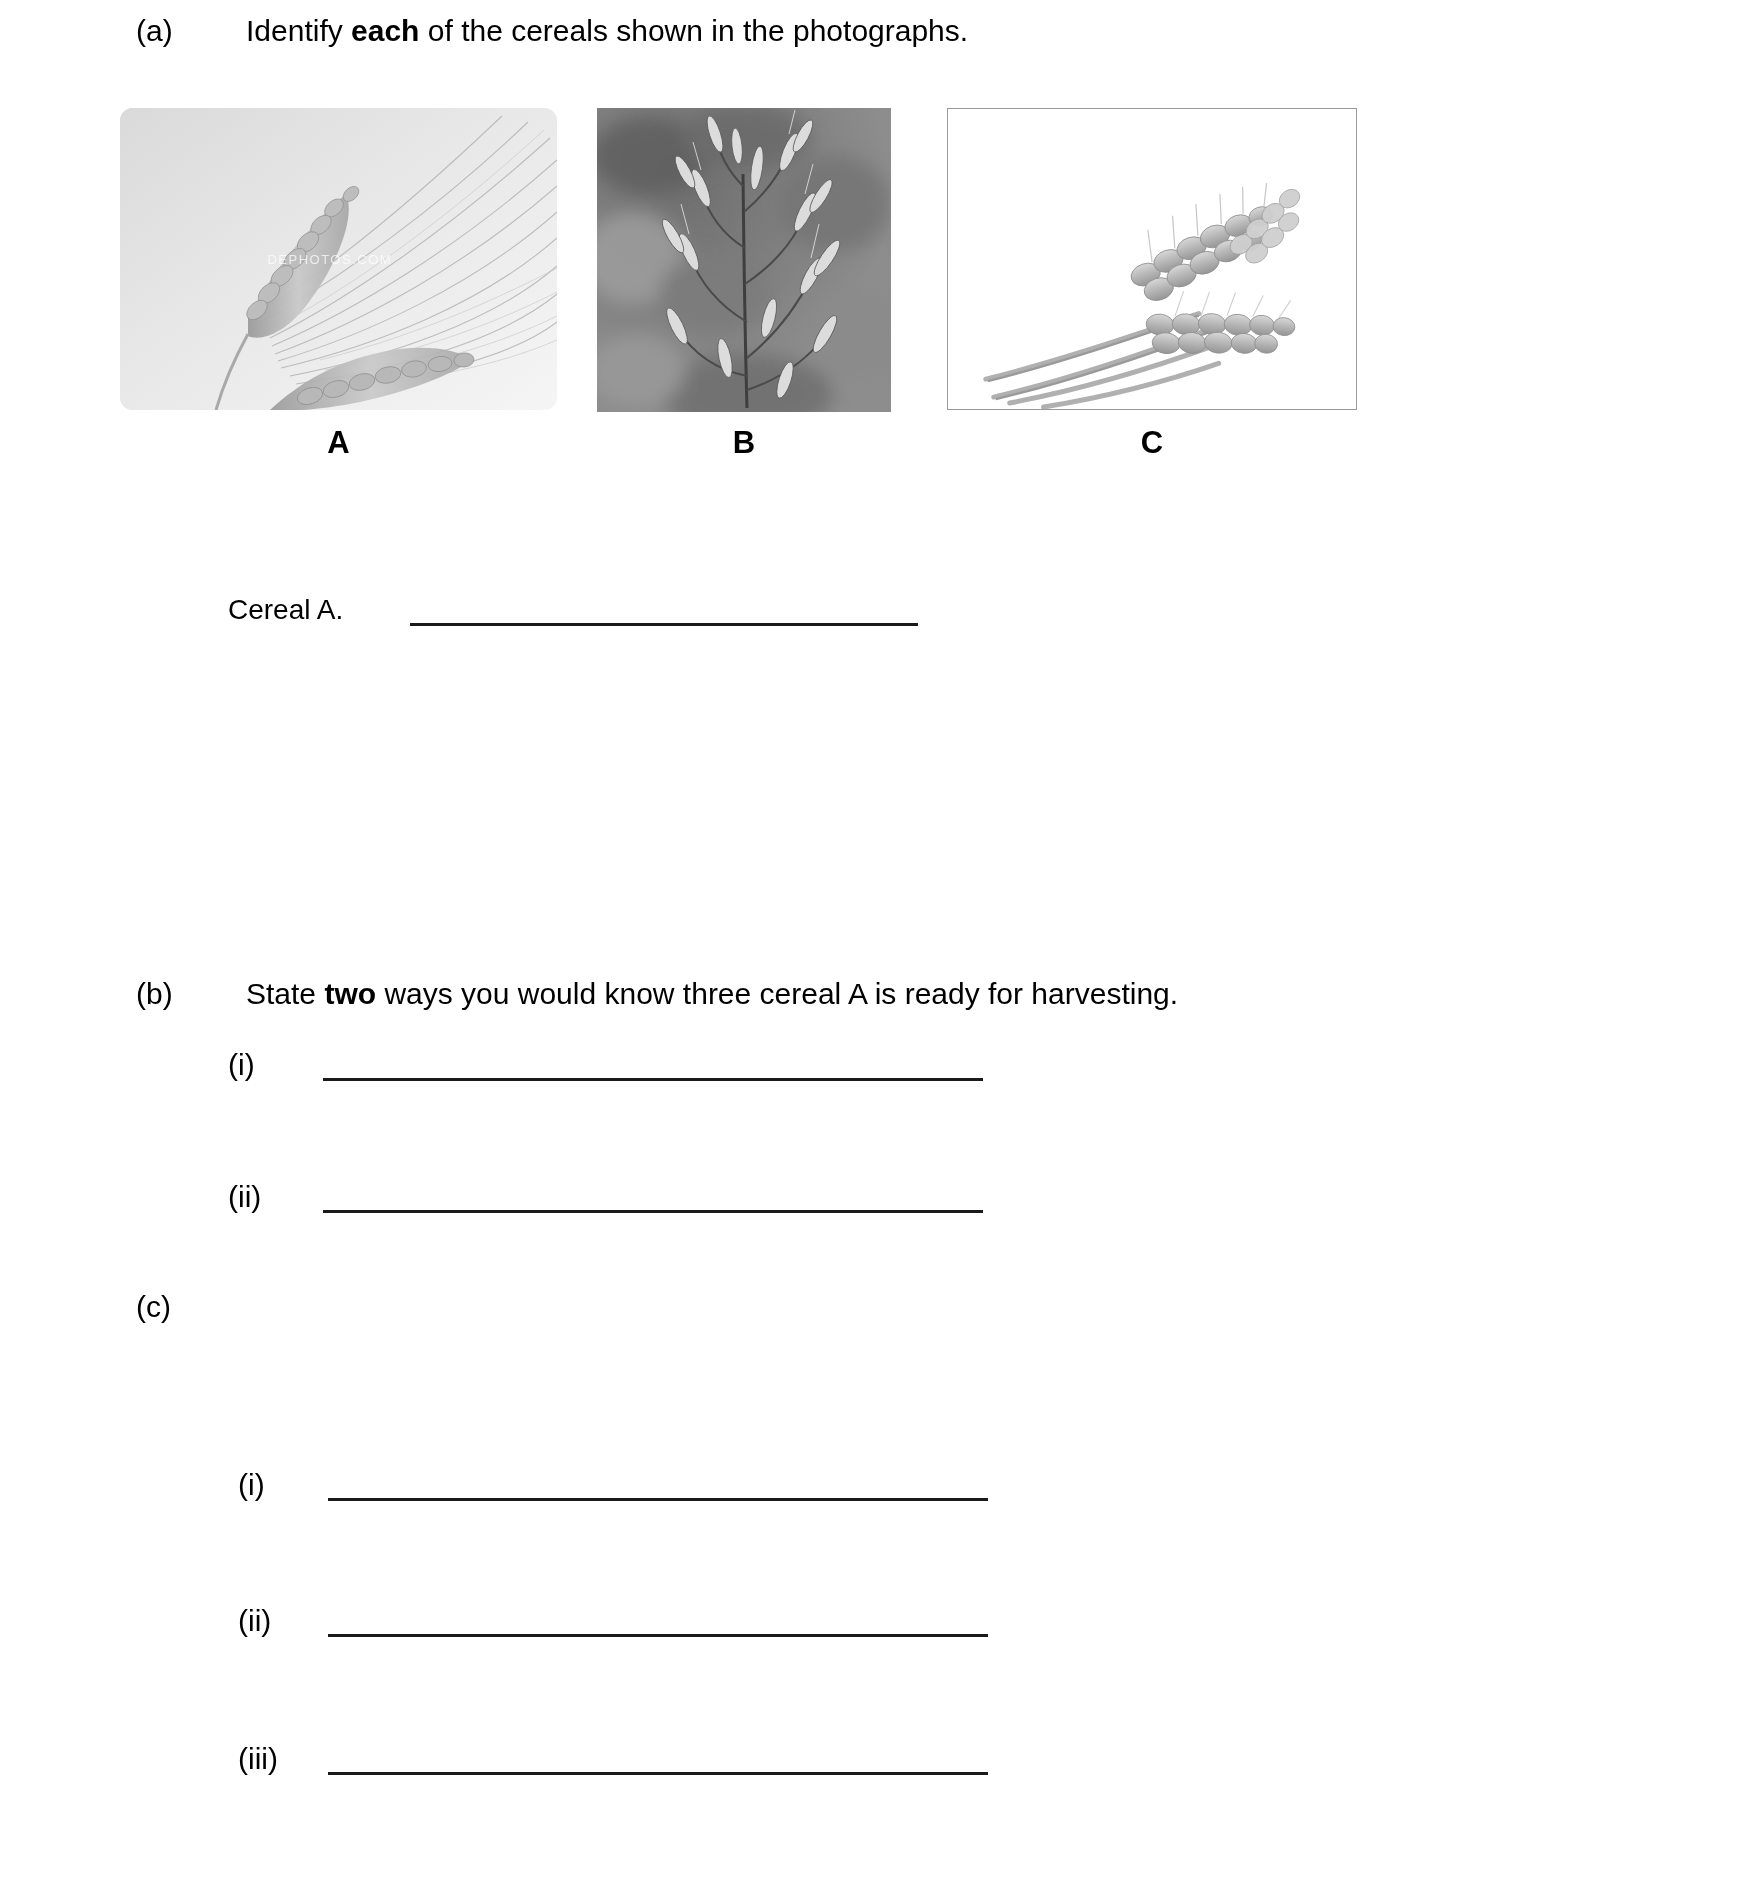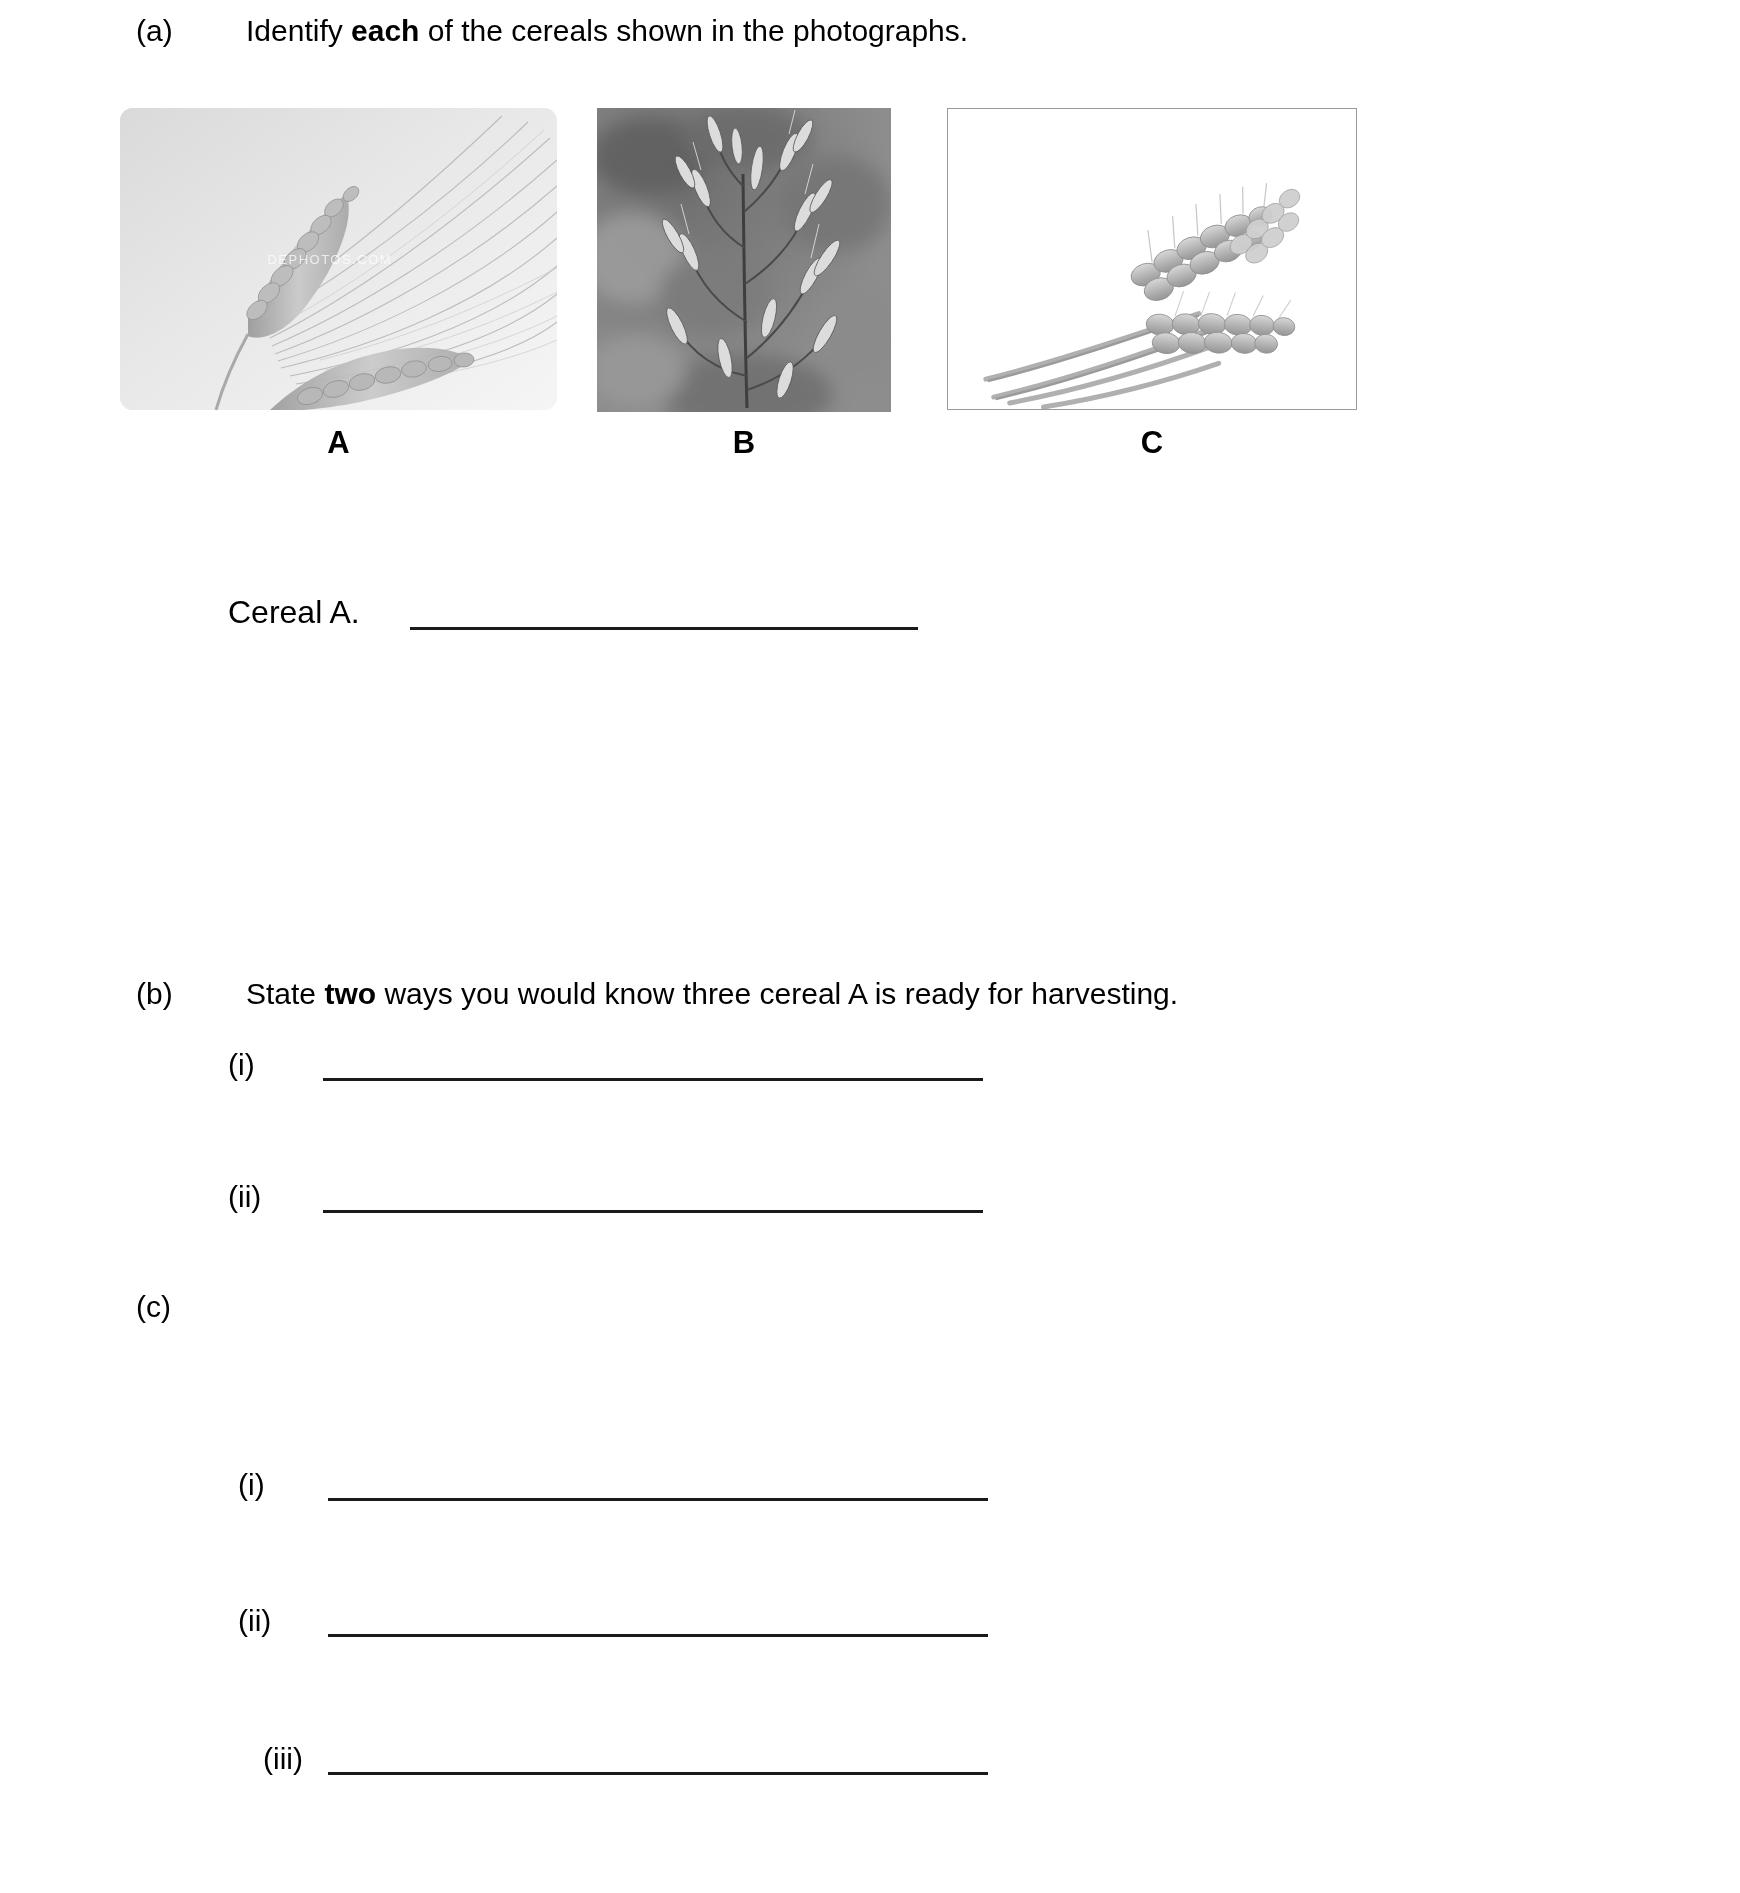--- a/index.html
+++ b/index.html
@@ -123,21 +123,21 @@
     background-size: 100% 3px;
   }
 
   .cereal-row {
     position: absolute;
     left: 228px;
     display: flex;
     align-items: flex-end;
   }
   .cereal-name {
-    font-size: 32px;
+    font-size: 28px;
     line-height: 1.1;
     width: 182px;
     white-space: nowrap;
   }
 
   .sub-row {
     position: absolute;
     display: flex;
     align-items: flex-end;
   }
@@ -417,17 +417,17 @@
     <span class="sub-label" style="width:90px;">(i)</span>
     <span class="blank" style="width:660px;"></span>
   </div>
 
   <div class="sub-row" style="left:238px; top:1604px;">
     <span class="sub-label" style="width:90px;">(ii)</span>
     <span class="blank" style="width:660px;"></span>
   </div>
 
   <div class="sub-row" style="left:238px; top:1742px;">
-    <span class="sub-label" style="width:90px;text-align:center;">(iii)</span>
+    <span class="sub-label" style="width:90px;">(iii)</span>
     <span class="blank" style="width:660px;"></span>
   </div>
 
 </div>
 
 </body></html>

